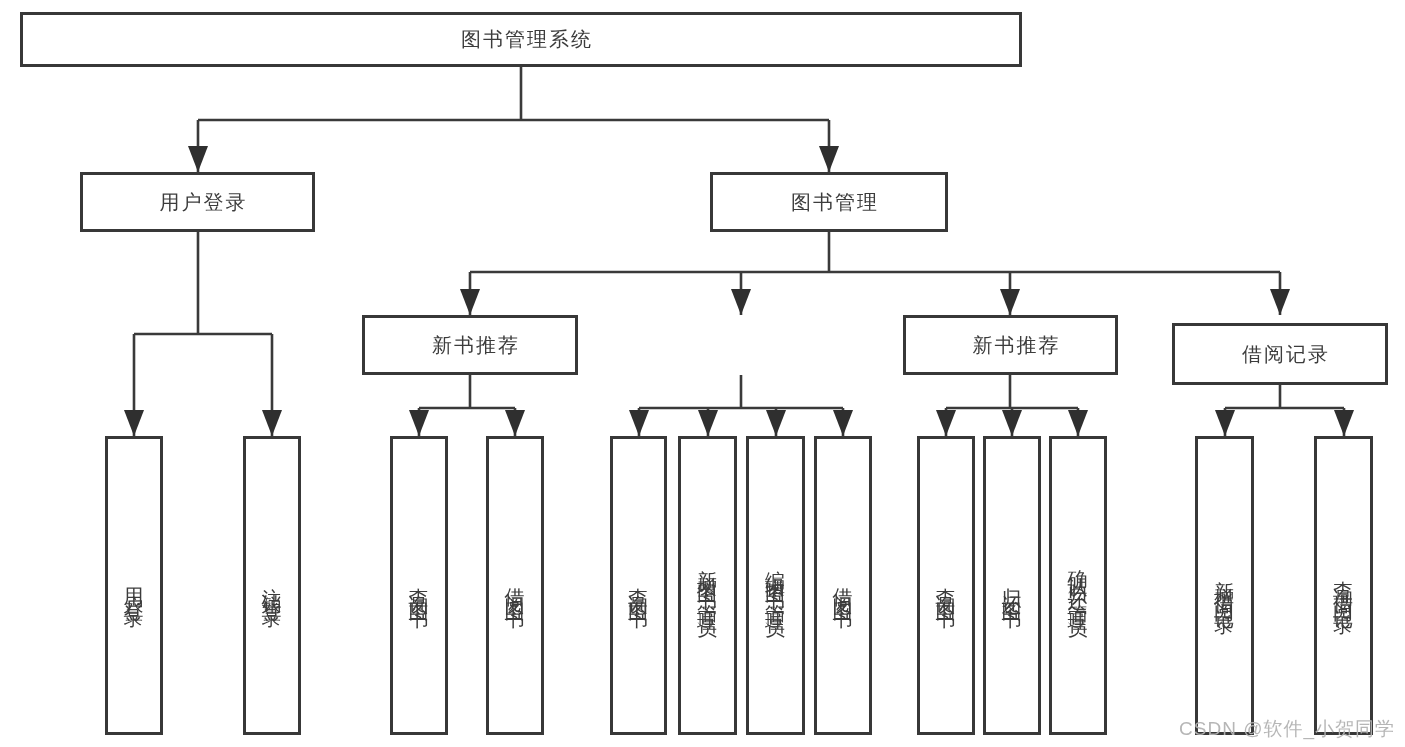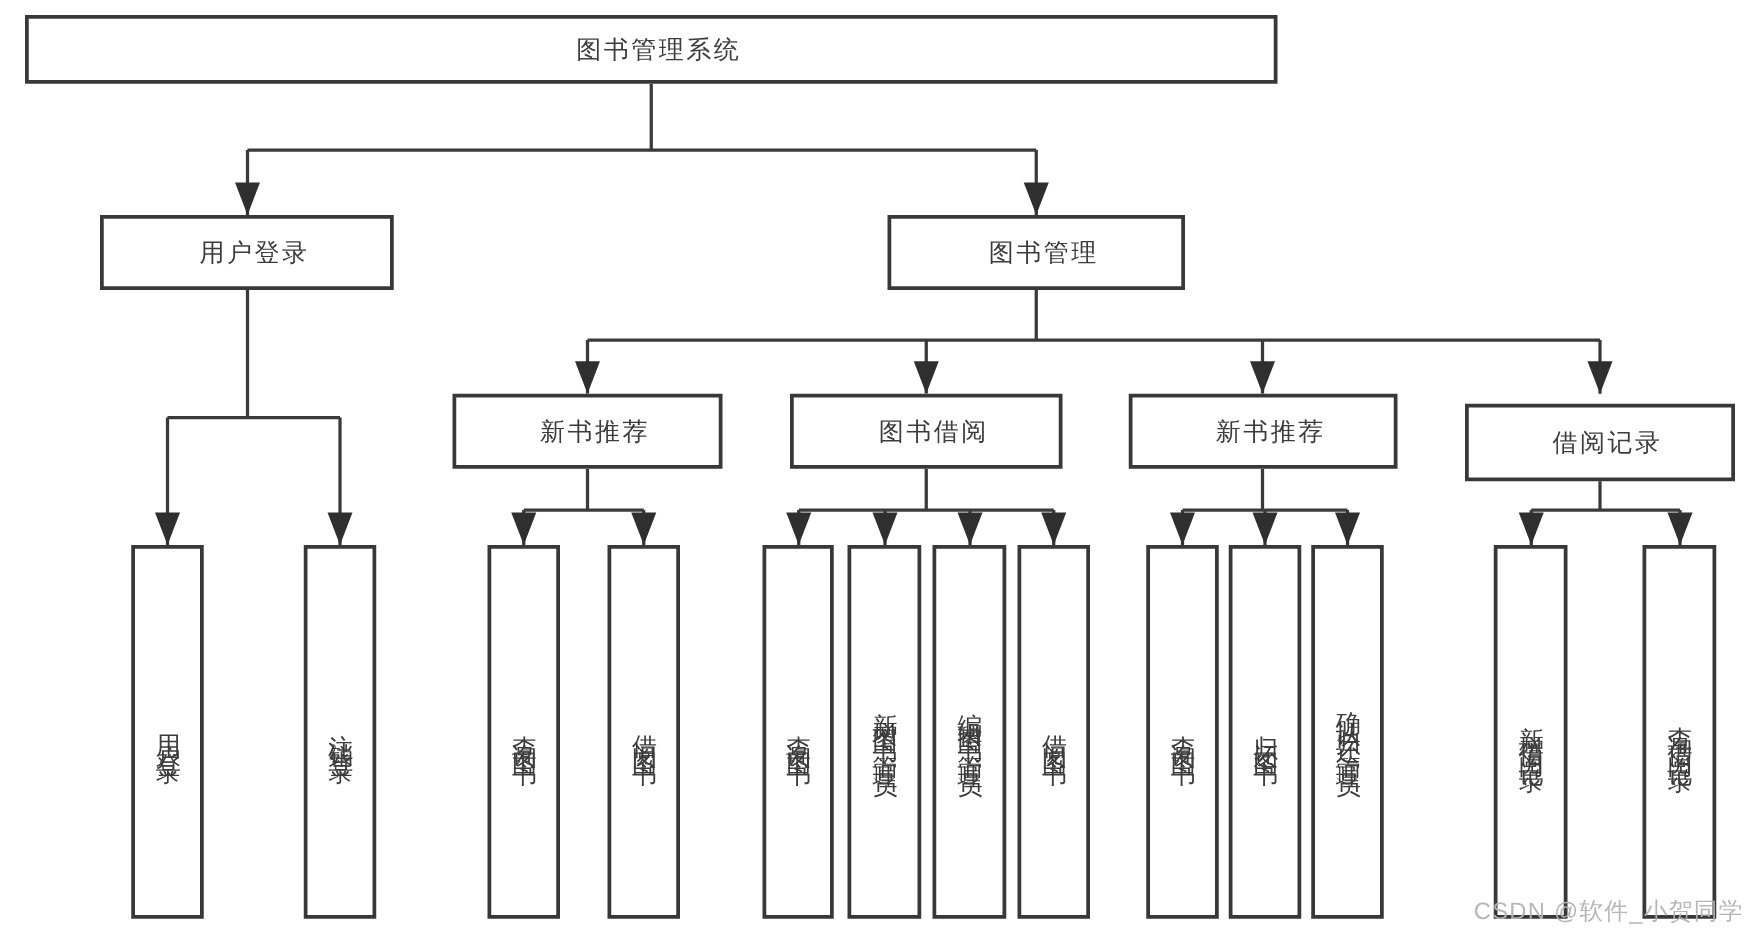--- a/index.html
+++ b/index.html
@@ -86,21 +86,20 @@
       <polygon points="1334,410 1354,410 1344,436"></polygon>
     </g>
   </svg>
 
   <div class="box h" style="left:20px;top:12px;width:1002px;height:55px">图书管理系统</div>
 
   <div class="box h" style="left:80px;top:172px;width:235px;height:60px">用户登录</div>
   <div class="box h" style="left:710px;top:172px;width:238px;height:60px">图书管理</div>
 
   <div class="box h" style="left:362px;top:315px;width:216px;height:60px">新书推荐</div>
-  <div class="box h" style="left:632px;top:315px;width:218px;height:60px">图书借阅</div>
   <div class="box h" style="left:903px;top:315px;width:215px;height:60px">新书推荐</div>
   <div class="box h" style="left:1172px;top:323px;width:216px;height:62px">借阅记录</div>
 
   <div class="box v" style="left:105px;top:436px;width:58px;height:299px">用户登录</div>
   <div class="box v" style="left:243px;top:436px;width:58px;height:299px">注销登录</div>
 
   <div class="box v" style="left:390px;top:436px;width:58px;height:299px">查询图书</div>
   <div class="box v" style="left:486px;top:436px;width:58px;height:299px">借阅图书</div>
 
   <div class="box v" style="left:610px;top:436px;width:57px;height:299px">查询图书</div>

